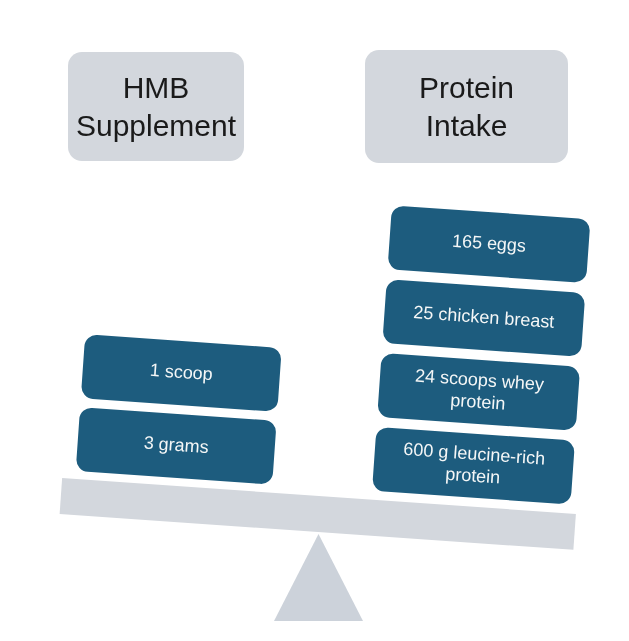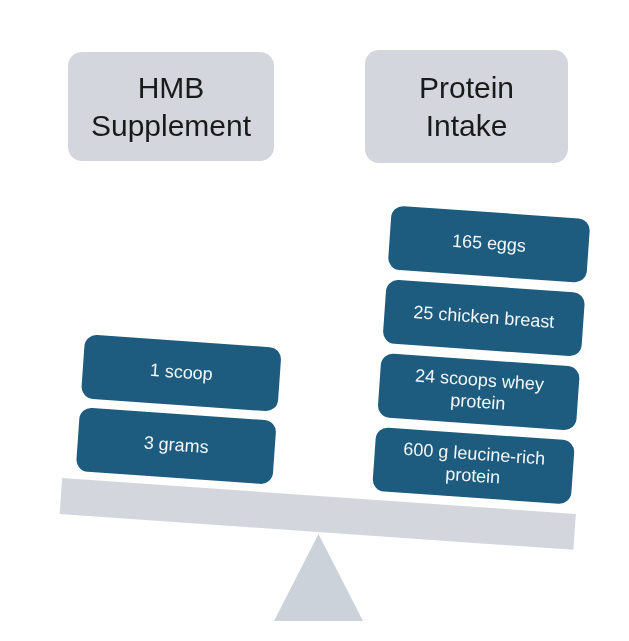--- a/index.html
+++ b/index.html
@@ -17,21 +17,21 @@
     background: var(--header-fill, #d3d7dd);
     color: var(--header-text, #1a1a1a);
     display: flex;
     align-items: center;
     justify-content: center;
     text-align: center;
     font-size: 30px;
     line-height: 1.25;
     white-space: pre-line;
   }
-  .header-left  { left: 68px;  top: 52px; width: 206px; height: 109px; }
+  .header-left  { left: 68px;  top: 52px; width: 176px; height: 109px; }
   .header-right { left: 365px; top: 50px; width: 203px; height: 113px; }
 
   .tilt-group {
     position: absolute;
     left: 0; top: 0; width: 629px; height: 641px;
     transform: rotate(4deg);
     transform-origin: 318px 532px;
   }
   .beam {
     position: absolute;

